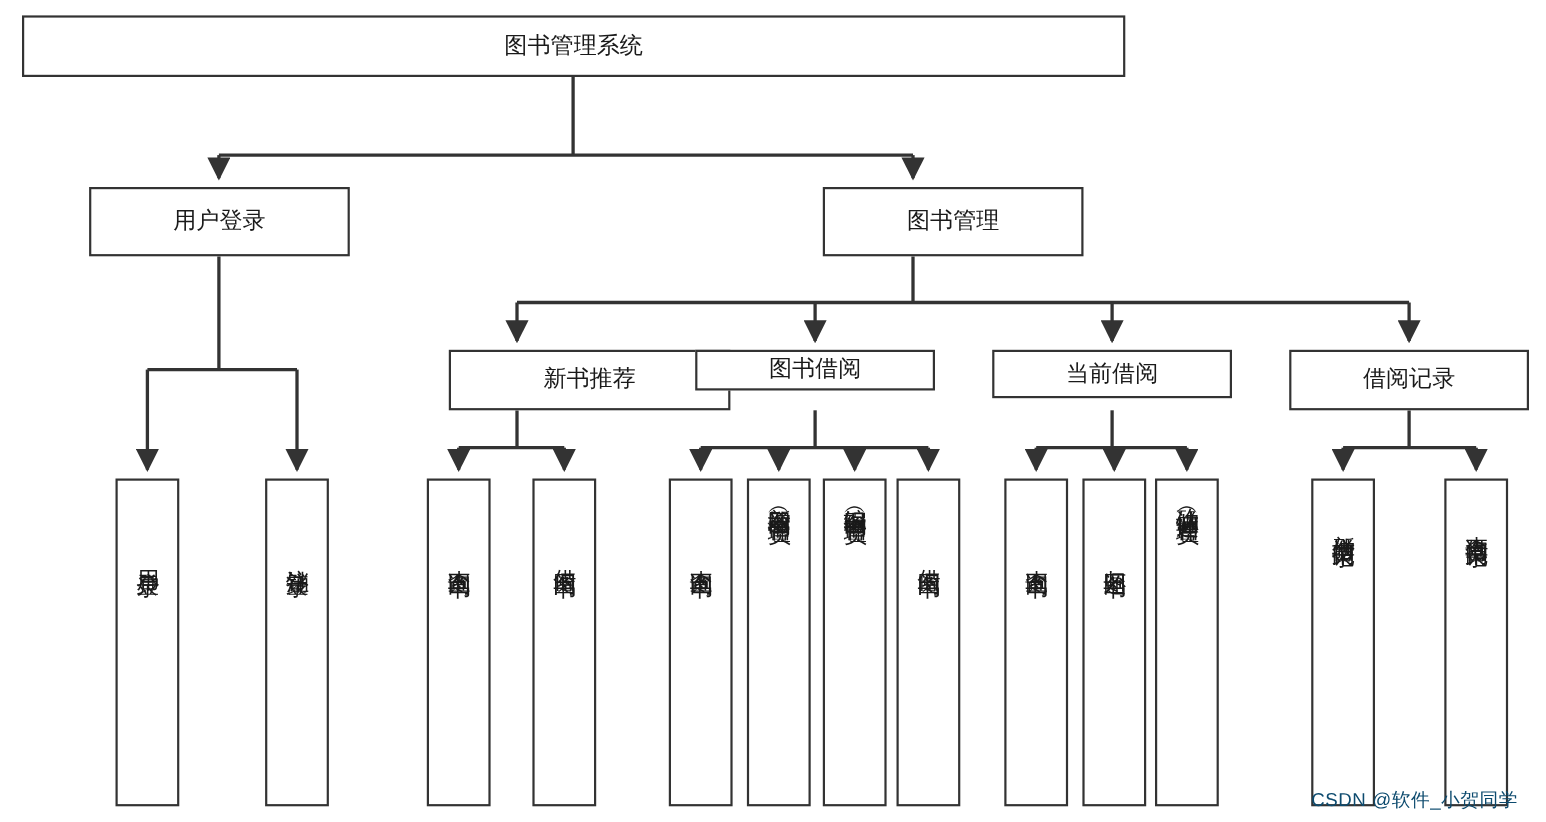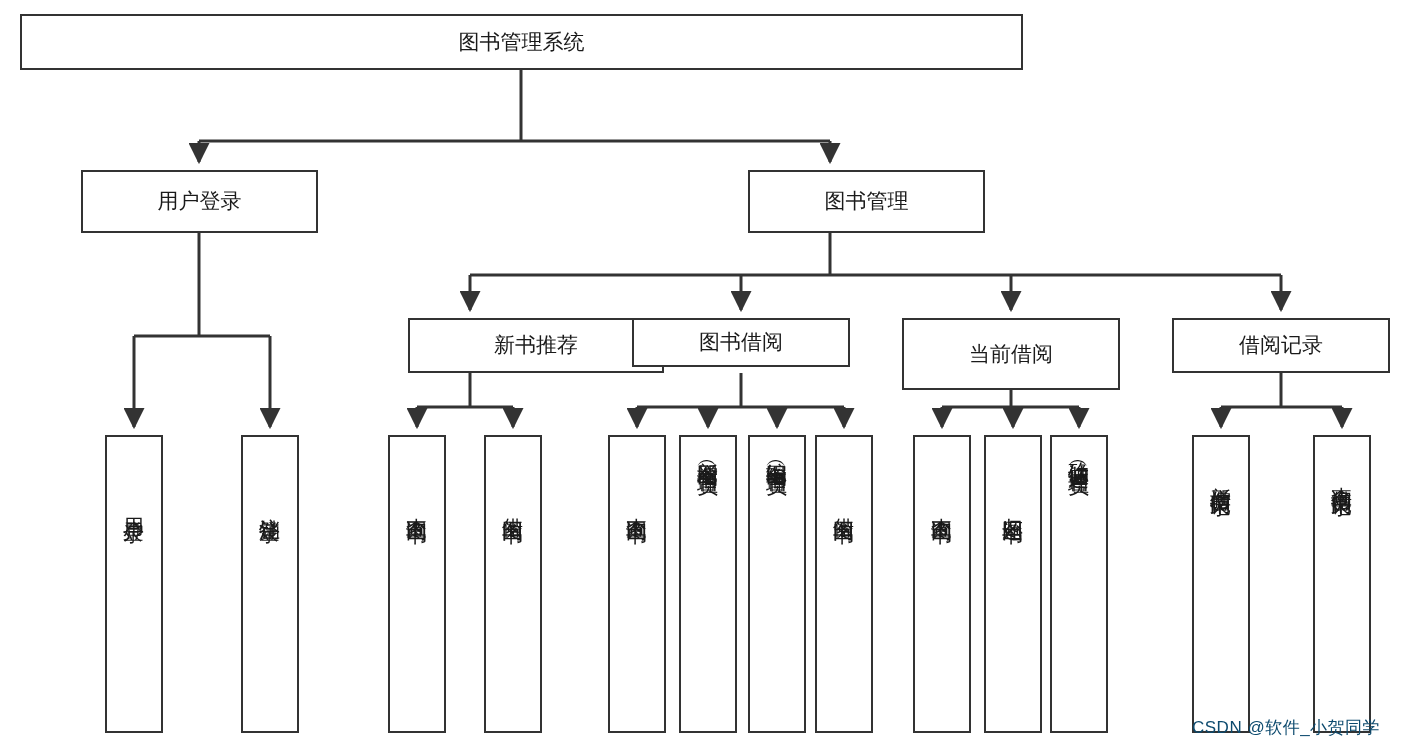--- a/index.html
+++ b/index.html
@@ -124,24 +124,24 @@
   <div class="node h" style="left:81px; top:170px; width:237px; height:63px;">
     <span class="lbl">用户登录</span>
   </div>
   <div class="node h" style="left:711px; top:170px; width:237px; height:63px;margin-left:37px;">
     <span class="lbl">图书管理</span>
   </div>
 
   <div class="node h" style="left:364px; top:318px; width:256px; height:55px;margin-left:44px;">
     <span class="lbl">新书推荐</span>
   </div>
-  <div class="node h" style="left:632px; top:318px; width:218px; height:49px;">
+  <div class="node h" style="left:632px; top:318px; width:218px; height:37px;">
     <span class="lbl">图书借阅</span>
   </div>
-  <div class="node h" style="left:902px; top:318px; width:218px; height:72px;">
+  <div class="node h" style="left:902px; top:318px; width:218px; height:44px;">
     <span class="lbl">当前借阅</span>
   </div>
   <div class="node h" style="left:1172px; top:318px; width:218px; height:55px;text-align:right;">
     <span class="lbl">借阅记录</span>
   </div>
 
   <div class="node v" style="left:105px; top:435px; width:58px; height:298px; padding-top:64px;">
     <span class="lbl">用户登录</span>
   </div>
   <div class="node v" style="left:241px; top:435px; width:58px; height:298px; padding-top:64px;">

